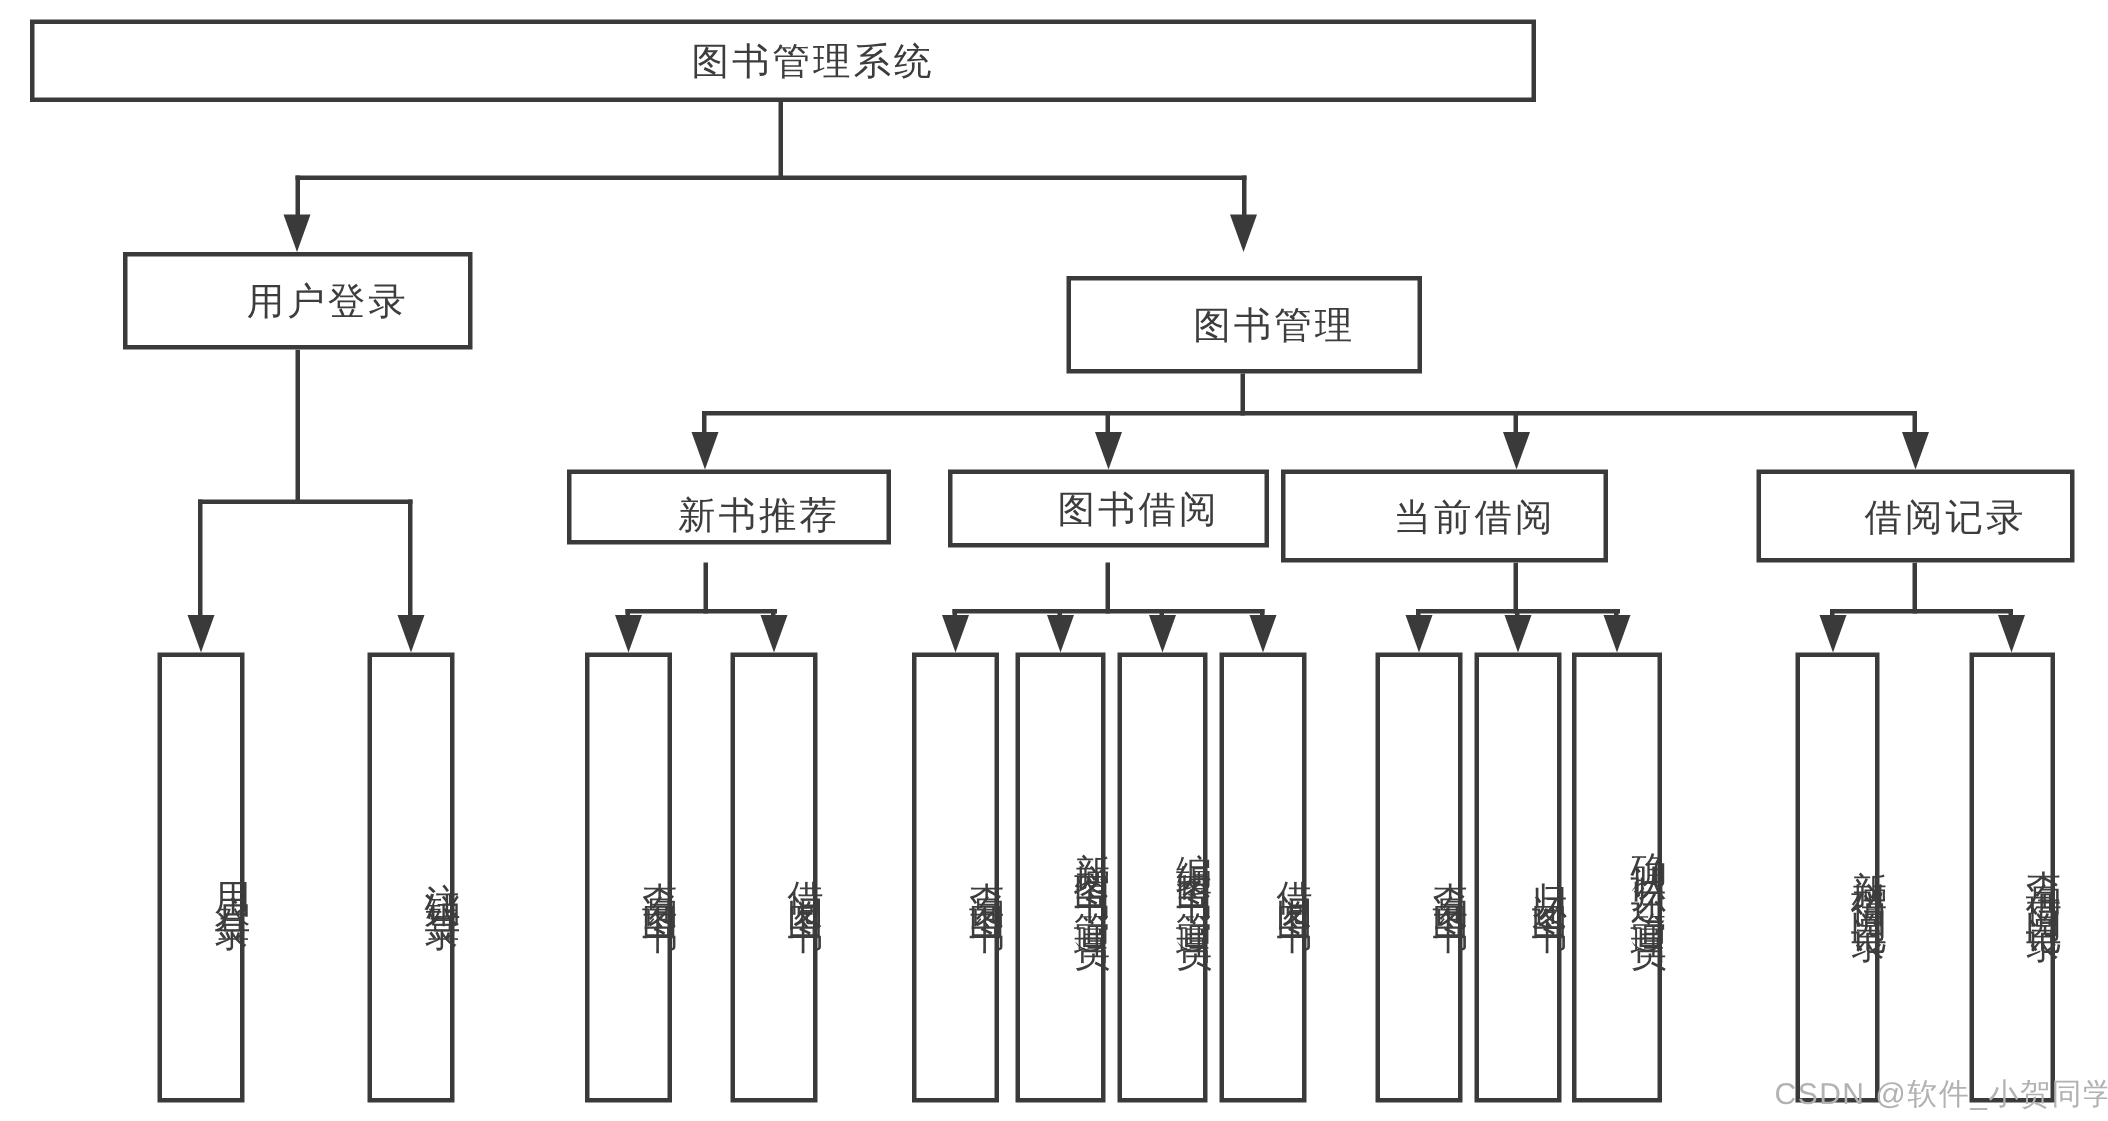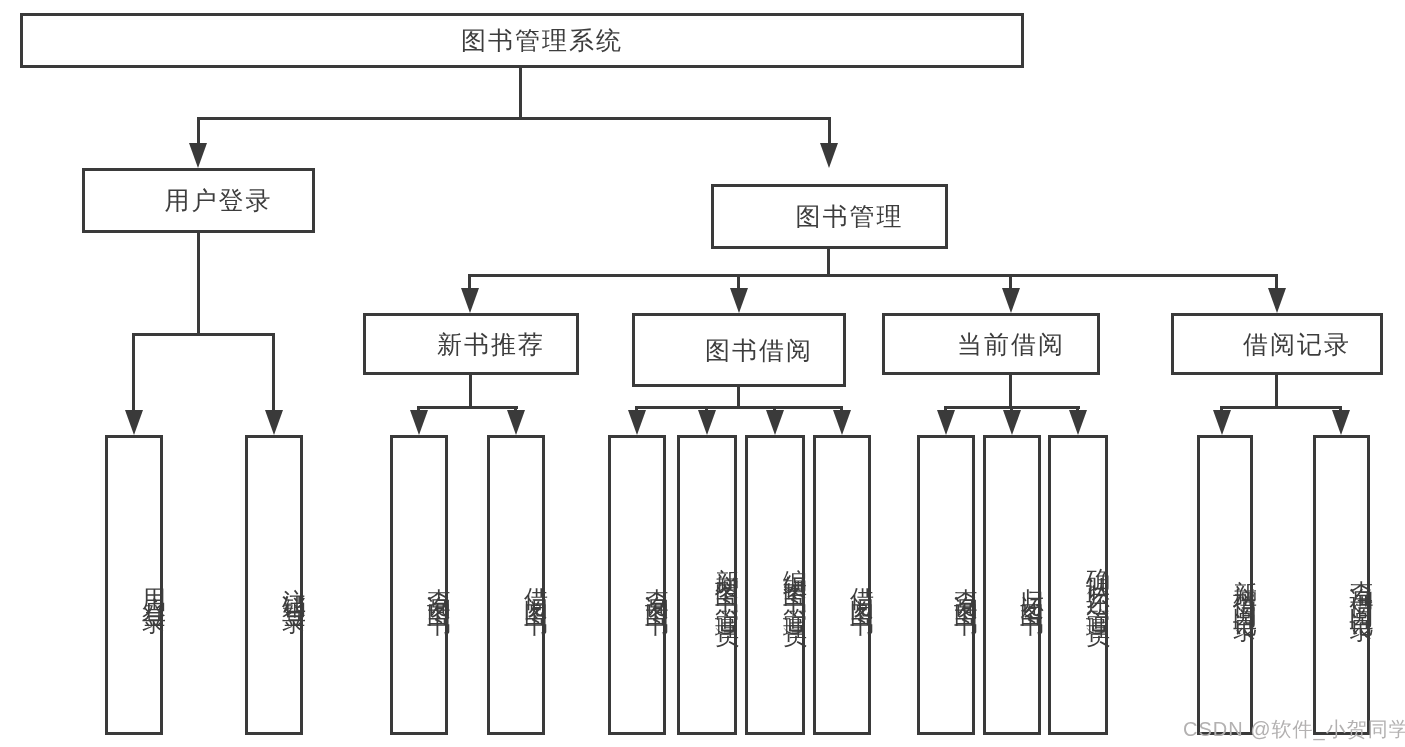--- a/index.html
+++ b/index.html
@@ -90,27 +90,27 @@
     <span class="hlabel">图书管理系统</span>
   </div>
 
   <div class="node" style="left:82px;top:168px;width:233px;height:65px;">
     <span class="hlabel">用户登录</span>
   </div>
   <div class="node" style="left:711px;top:184px;width:237px;height:65px;">
     <span class="hlabel">图书管理</span>
   </div>
 
-  <div class="node" style="left:363px;top:313px;width:216px;height:62px;">
+  <div class="node" style="left:378px;top:313px;width:216px;height:50px;align-items:flex-end;">
     <span class="hlabel">新书推荐</span>
   </div>
-  <div class="node" style="left:632px;top:313px;width:214px;height:74px;justify-content:center;">
+  <div class="node" style="left:632px;top:313px;width:214px;height:52px;justify-content:center;">
     <span class="hlabel">图书借阅</span>
   </div>
-  <div class="node" style="left:882px;top:313px;width:218px;height:62px;">
+  <div class="node" style="left:854px;top:313px;width:218px;height:62px;">
     <span class="hlabel">当前借阅</span>
   </div>
   <div class="node" style="left:1171px;top:313px;width:212px;height:62px;">
     <span class="hlabel">借阅记录</span>
   </div>
 
   <div class="node" style="left:105px;top:435px;width:58px;height:300px;">
     <span class="vlabel">用户登录</span>
   </div>
   <div class="node" style="left:245px;top:435px;width:58px;height:300px;">

